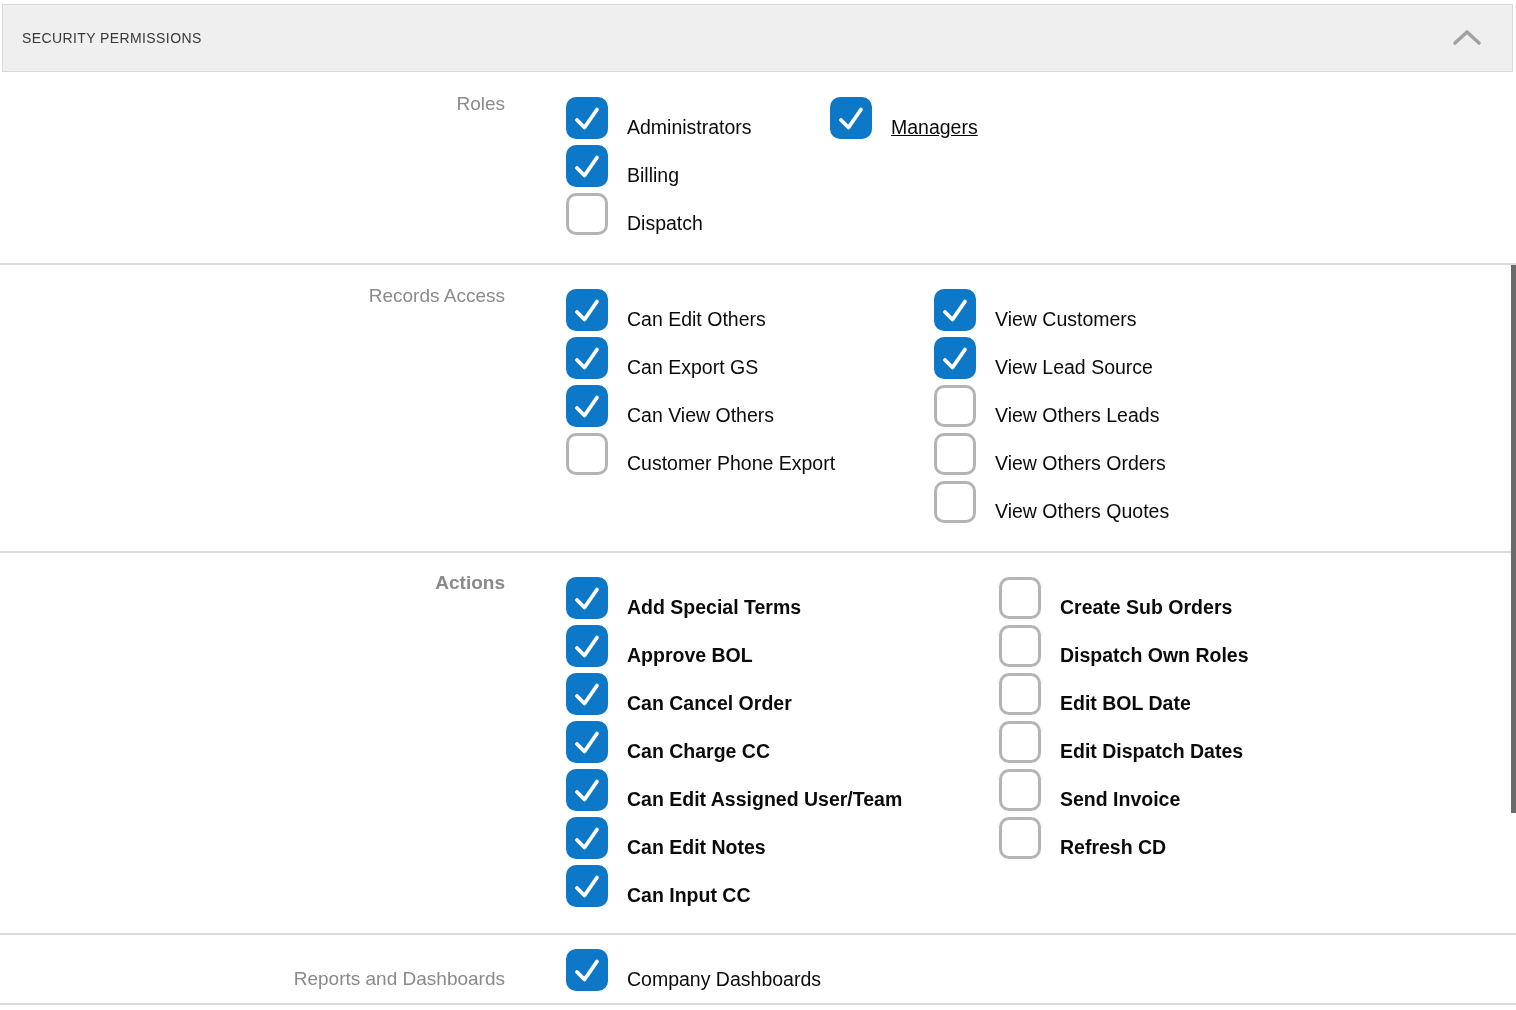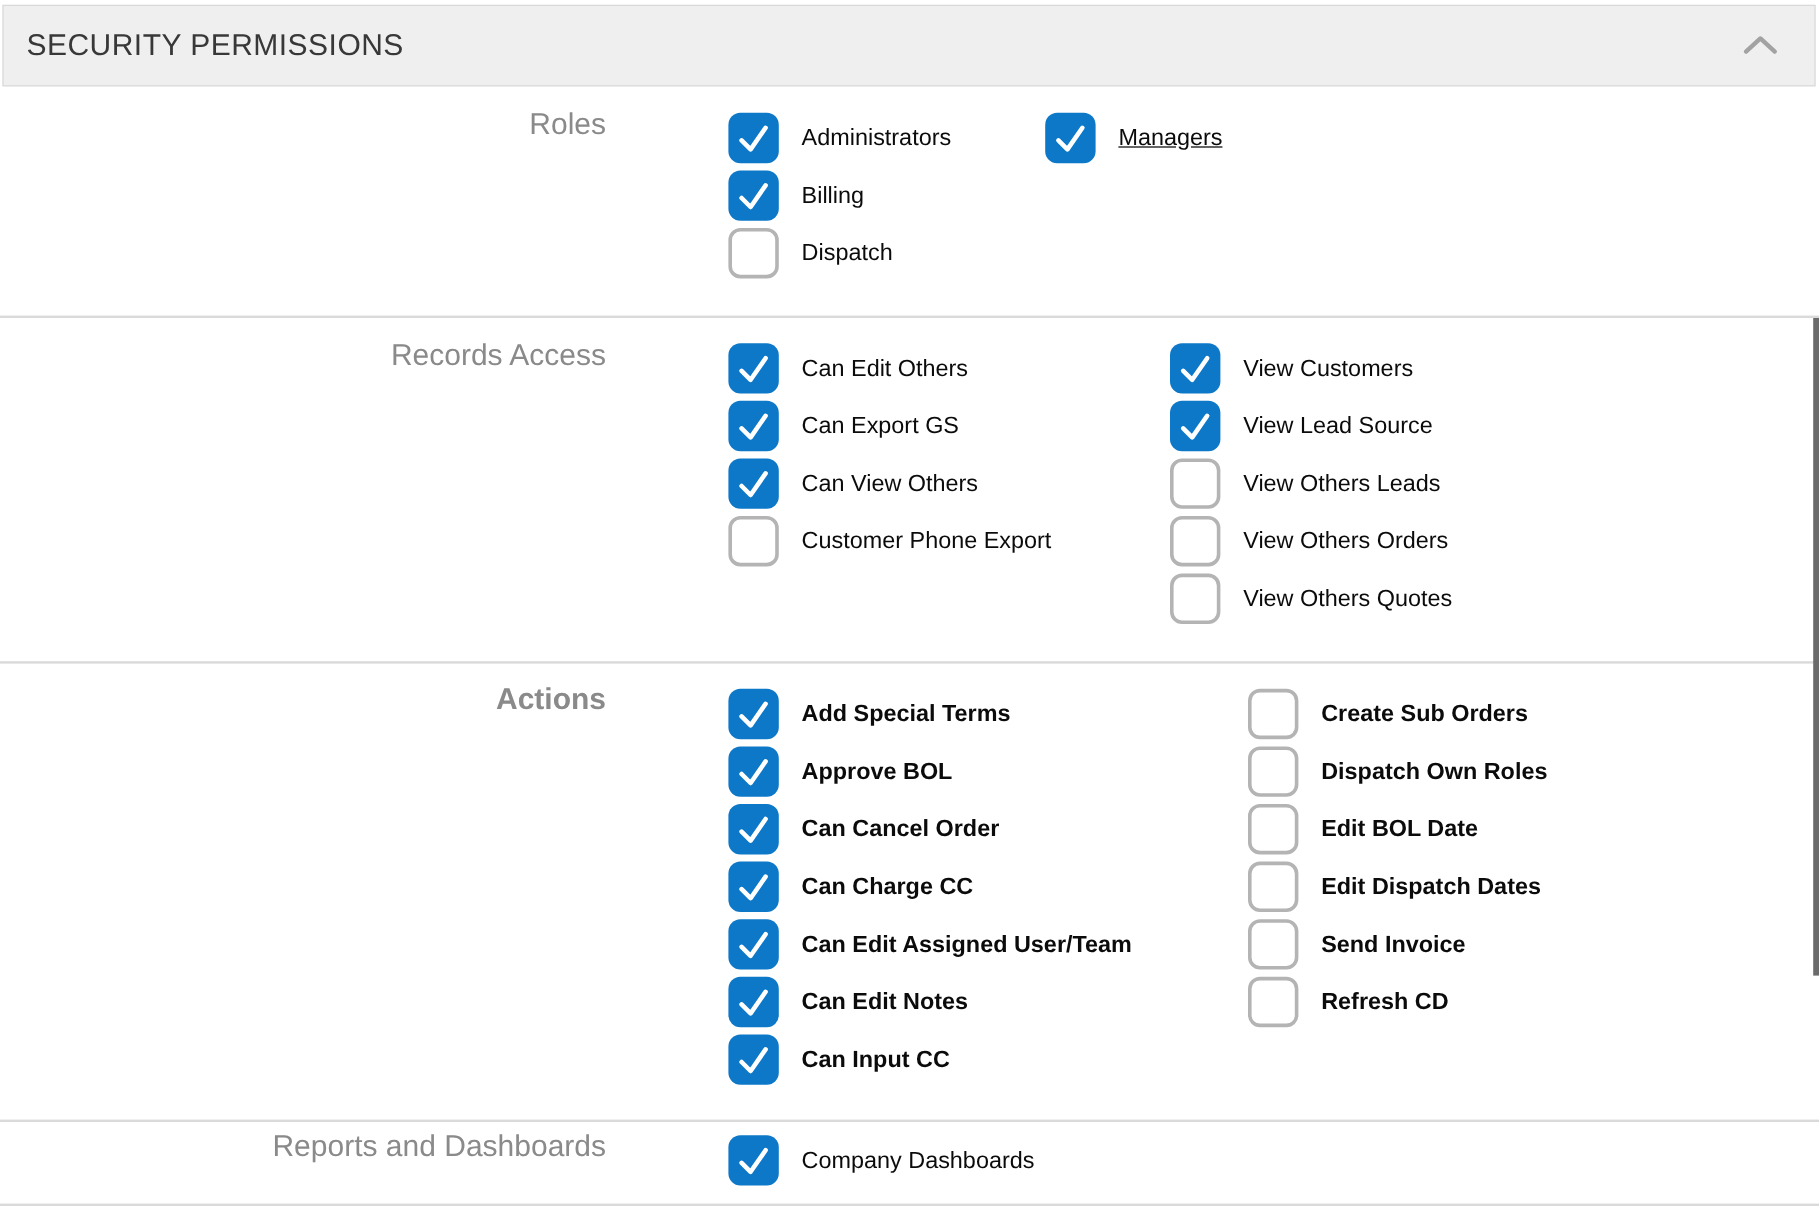--- a/index.html
+++ b/index.html
@@ -13,53 +13,53 @@
   }
   
   .panel-header {
     position:absolute; top:4px; left:2px; width:1511px; height:68px;
     background:var(--header-bg,#efefef);
     border:1px solid var(--header-border,#d9d9d9);
     display:flex; align-items:center; justify-content:space-between;
     padding:0 26px 0 19px;
   }
   .panel-title {
-    font-size:25px; color:#383838; letter-spacing:.4px; font-weight:400;
+    font-size:14px; color:#383838; letter-spacing:.4px; font-weight:400;
   }
   .collapse-btn {
     background:none; border:none; cursor:pointer; display:flex; align-items:center;
     padding:4px;
   }
   
   .sections { position:absolute; top:72px; left:0; width:1516px; }
   .section { position:relative; border-bottom:2px solid var(--divider,#dadada); }
   .sec-roles   { height:193px; }
   .sec-records { height:288px; }
   .sec-actions { height:382px;font-weight:bold; }
   .sec-reports { height:70px; }
   .sec-label {
     position:absolute; left:0; width:505px; text-align:right;
-    font-size:25px; line-height:24px; color:var(--label-gray,#8a8a8a);
+    font-size:19px; line-height:24px; color:var(--label-gray,#8a8a8a);
     white-space:nowrap;
   }
   .sec-roles   .sec-label { top:20px; }
   .sec-records .sec-label { top:19px; }
   .sec-actions .sec-label { top:18px; }
-  .sec-reports .sec-label { top:8px; }
+  .sec-reports .sec-label { top:32px; }
   .col { position:absolute; }
   .col1 { left:566px; }
   .sec-roles   .col { top:19px; }
   .sec-records .col { top:18px; }
   .sec-actions .col { top:18px; }
   .sec-reports .col { top:8px; }
   .sec-roles   .col2 { left:830px;text-decoration:underline; }
   .sec-records .col2 { left:934px; }
   .sec-actions .col2 { left:999px; }
   
-  .row { height:48px; display:flex; align-items:center;margin-left:41px; }
+  .row { height:48px; display:flex; align-items:flex-end; }
   .cb {
     width:42px; height:42px; border-radius:10px; flex:none;
     margin-right:19px; cursor:pointer;
     display:flex; align-items:center; justify-content:center;
   }
   .cb.checked { background:var(--accent,#0d78c8); }
   .cb.unchecked { background:#ffffff; border:3px solid var(--cb-border,#b4b4b4); }
   .cb svg { width:42px; height:42px; display:block; }
   .cb-label { font-size:19.5px; color:#0b0b0b; white-space:nowrap; }
   

